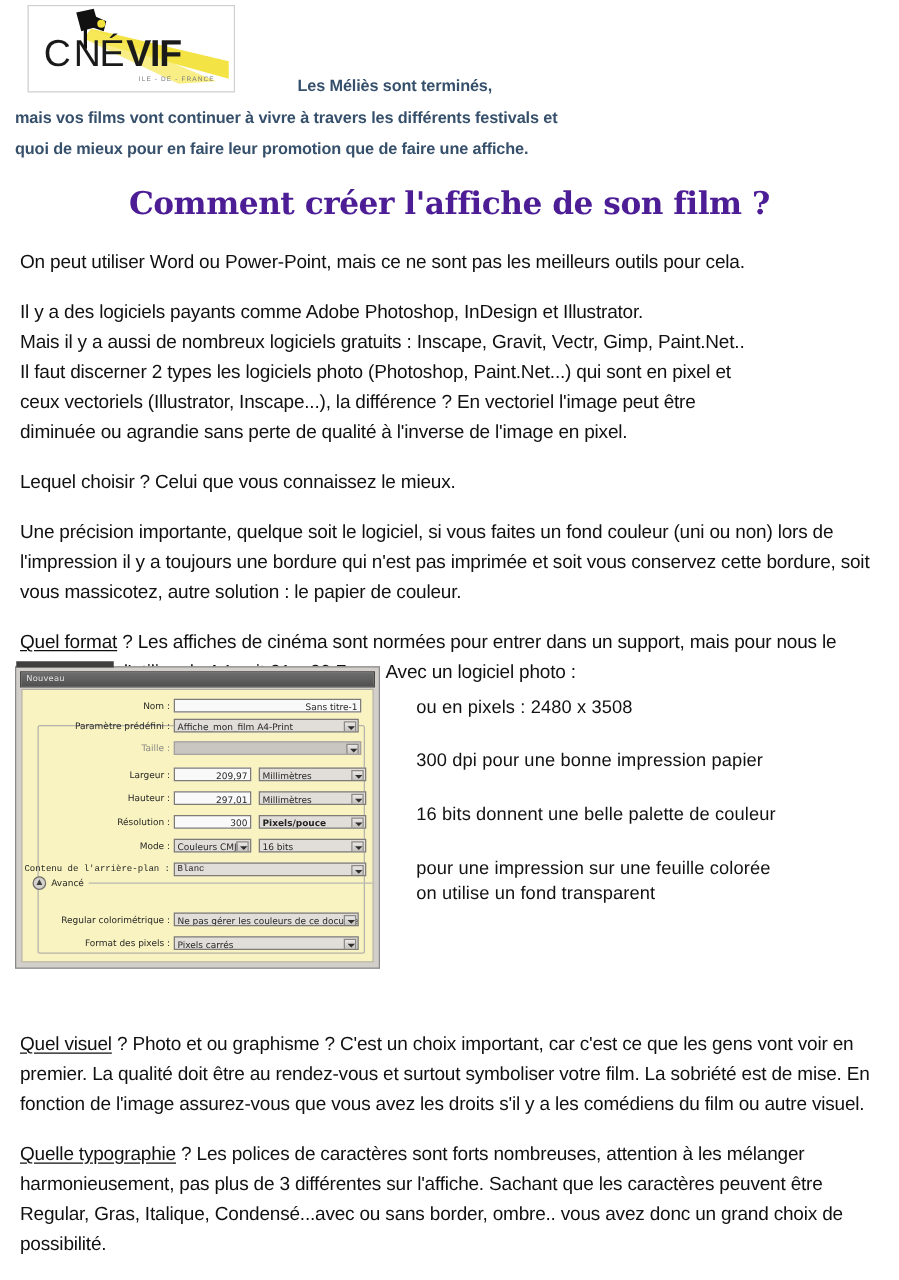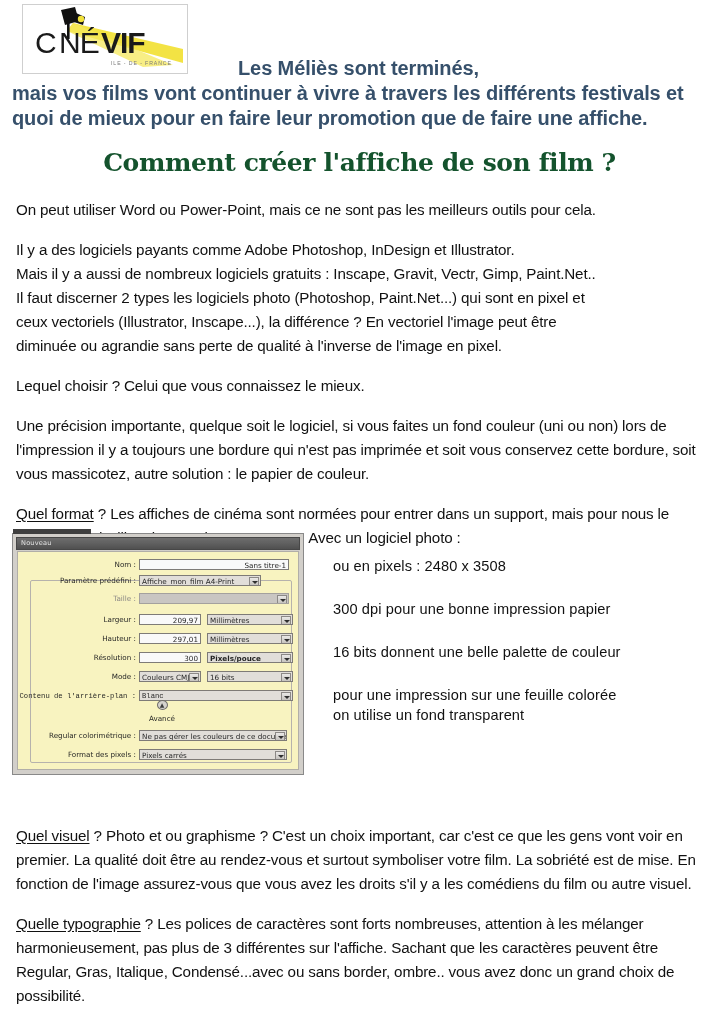--- a/index.html
+++ b/index.html
@@ -32,42 +32,42 @@
     overflow: hidden;
   }
   .logo-box svg { display: block; }
 
   .header-text {
     position: absolute;
     left: 10px;
     top: 56px;
     width: 700px;
     color: #36506b;
-    font-size: 20px;
+    font-size: 13px;
     font-weight: bold;
     line-height: 25px;
     letter-spacing: -0.1px;
   }
   .header-line-1 {
     padding-left: 228px;
   }
   .header-line-2, .header-line-3 { padding-left: 2px; }
 
   
   .doc-title {
     position: absolute;
     left: 0;
     top: 148px;
     width: 719px;
     text-align: center;
     font-family: "DejaVu Serif", serif;
     font-weight: bold;
     font-size: 25px;
     letter-spacing: -0.4px;
-    color: #14532d;
+    color: #4c1d95;
   }
 
   
   .body-area {
     position: absolute;
     left: 0;
     top: 198px;
     width: 719px;
   }
   .para {
@@ -200,21 +200,20 @@
   }
   .ps-adv {
     position: absolute;
     left: 8px;
     top: 148px;
     right: 0;
     height: 12px;
     display: flex;
     align-items: center;
     gap: 4px;
-    flex-direction: column;
   }
   .ps-adv .disc {
     width: 9px; height: 9px;
     border-radius: 50%;
     border: 1px solid #6f6c68;
     background: #d9d6d1;
     font-size: 6px;
     line-height: 8px;
     text-align: center;
     color: #3a3a3a;
@@ -314,21 +313,21 @@
 
       <div class="ps-row" style="top:6px; left:0; width:100%;">
         <span class="ps-label" style="width:118px;">Nom :</span>
         <span class="ps-field" style="width:150px;">Sans titre-1</span>
       </div>
 
       <div class="ps-group"></div>
 
       <div class="ps-row" style="top:22px; left:0; width:100%;">
         <span class="ps-label" style="width:118px;">Paramètre prédéfini :</span>
-        <span class="ps-combo" style="width:122px;">Affiche_mon_film A4-Print<i class="arrow"></i></span>
+        <span class="ps-combo" style="width:148px;">Affiche_mon_film A4-Print<i class="arrow"></i></span>
       </div>
 
       <div class="ps-row" style="top:40px; left:0; width:100%;">
         <span class="ps-label dim" style="width:118px;">Taille :</span>
         <span class="ps-combo disabled" style="width:150px;">
             <i class="arrow"></i>
           </span>
       </div>
 
       <div class="ps-row" style="top:61px; left:0; width:100%;">

